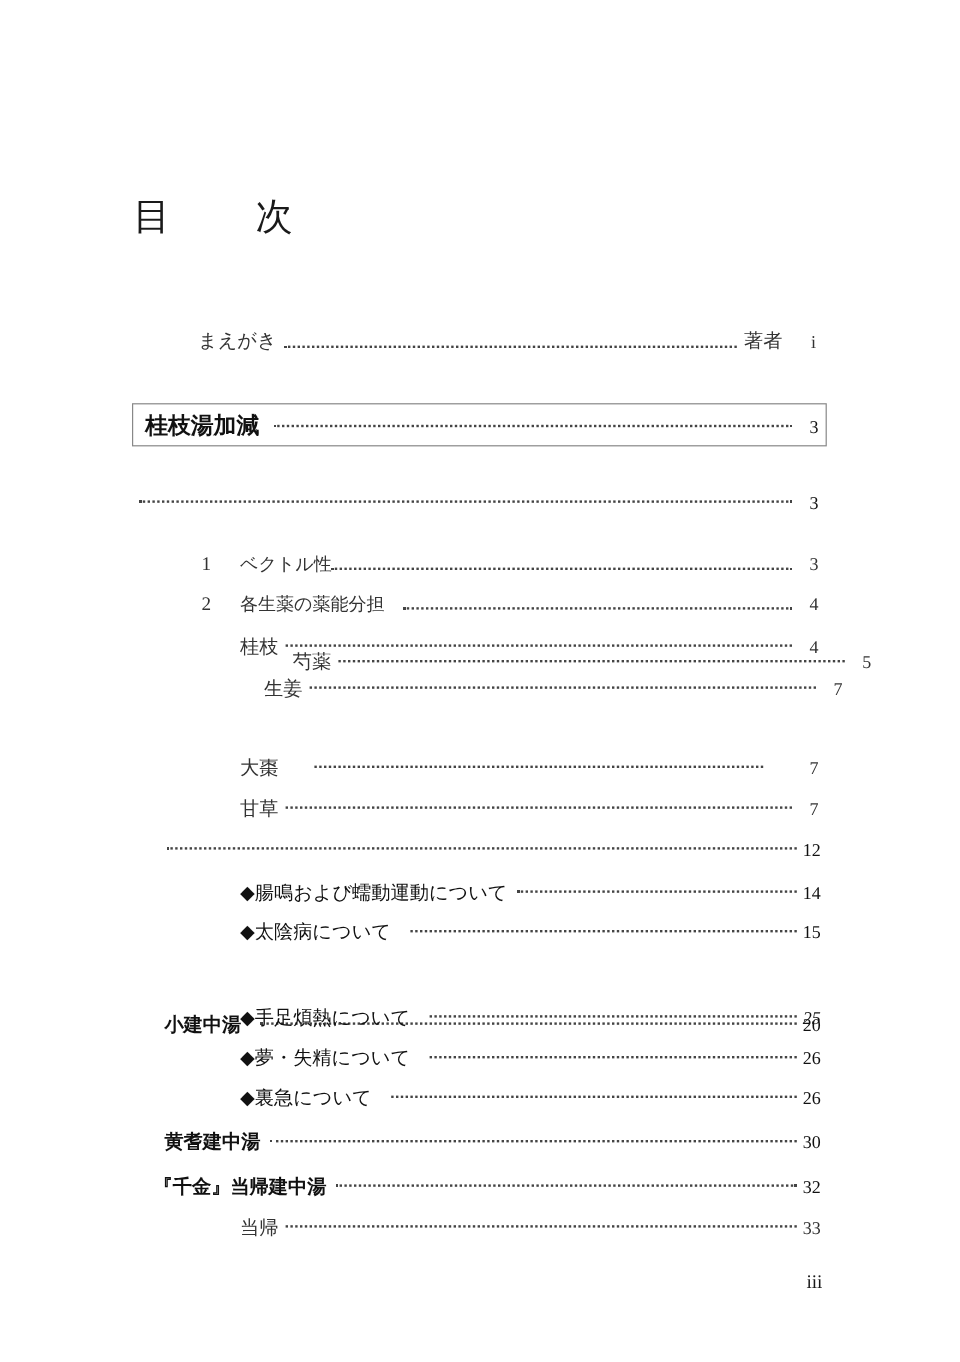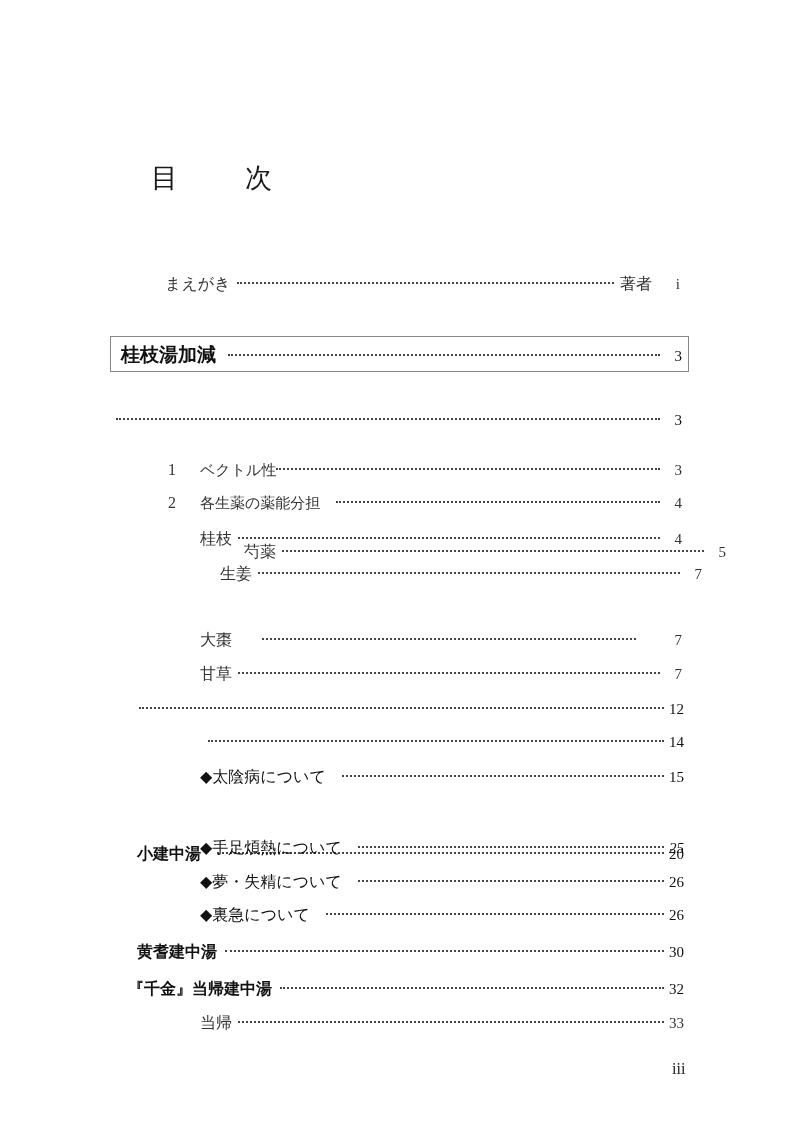--- a/index.html
+++ b/index.html
@@ -3,38 +3,38 @@
   <meta charset="utf-8">
   <style>
     html, body { margin: 0; padding: 0; background: #ffffff; }
     body {
       width: 800px; height: 1135px; position: relative; overflow: hidden;
       font-family: "DejaVu Serif", "Liberation Serif", serif;
       color: #1a1a1a;
     }
     .page-title {
       position: absolute; left: 111px; top: 160px;
-      font-size: 27px; letter-spacing: 20px;
-      font-family: "DejaVu Serif", serif; font-weight: normal; margin-left: 40px;
+      font-size: 31px; letter-spacing: 20px;
+      font-family: "DejaVu Serif", serif; font-weight: normal;
     }
     .toc-row {
       position: absolute; display: flex; align-items: baseline;
       white-space: nowrap;
     }
     .toc-row .label { flex: 0 0 auto; }
     .toc-row .leader {
       flex: 1 1 auto; margin: 0 6px; height: 1px;
       border-bottom: 2px dotted #444; position: relative; top: -5px;
     }
     .toc-row .extra { flex: 0 0 auto; margin-right: 22px; }
     .toc-row .page {
       flex: 0 0 auto; text-align: right; min-width: 24px;
       font-family: "Liberation Serif", serif; font-size: 15px;
     }
-    .serif { font-family: "DejaVu Serif", serif; font-size: 15px; color: #333; }
+    .serif { font-family: "DejaVu Serif", serif; font-size: 15px; color: #333; align-items: flex-end; }
     .gothic { font-family: "DejaVu Sans", sans-serif; color: #111; }
     .boxed {
       position: absolute; left: 110px; top: 336px; width: 579px; height: 36px;
       border: 1px solid #888; box-sizing: border-box;
     }
     .num { display: inline-block; width: 32px; font-family: "Liberation Serif", serif; font-size: 16px; }
     .folio {
       position: absolute; left: 672px; top: 1060px;
       font-family: "Liberation Serif", serif; font-size: 16px;
     }
@@ -100,20 +100,21 @@
   <span class="label">甘草</span>
   <span class="leader" style="margin-right:14px;"></span>
   <span class="page" style="min-width:8px;">7</span>
 </div>
 
 <div class="toc-row gothic" style="left:137px; top:701px; width:547px; font-size:16px; font-weight:bold;">
   <span class="leader" style="margin-left:2px; margin-right:4px;"></span>
   <span class="page" style="font-weight:normal; min-width:16px;">12</span>
 </div>
 <div class="toc-row gothic" style="left:200px; top:734px; width:484px; font-size:16px;">
+  <span class="label">◆腸鳴および蠕動運動について</span>
   <span class="leader" style="margin-left:8px; margin-right:4px;"></span>
   <span class="page" style="min-width:16px;">14</span>
 </div>
 <div class="toc-row gothic" style="left:200px; top:767px; width:484px; font-size:16px;">
   <span class="label">◆太陰病について</span>
   <span class="leader" style="margin-left:16px; margin-right:4px;"></span>
   <span class="page" style="min-width:16px;">15</span>
 </div>
 
 <div class="toc-row gothic" style="left:137px; top:844px; width:547px; font-size:16px; font-weight:bold;">

